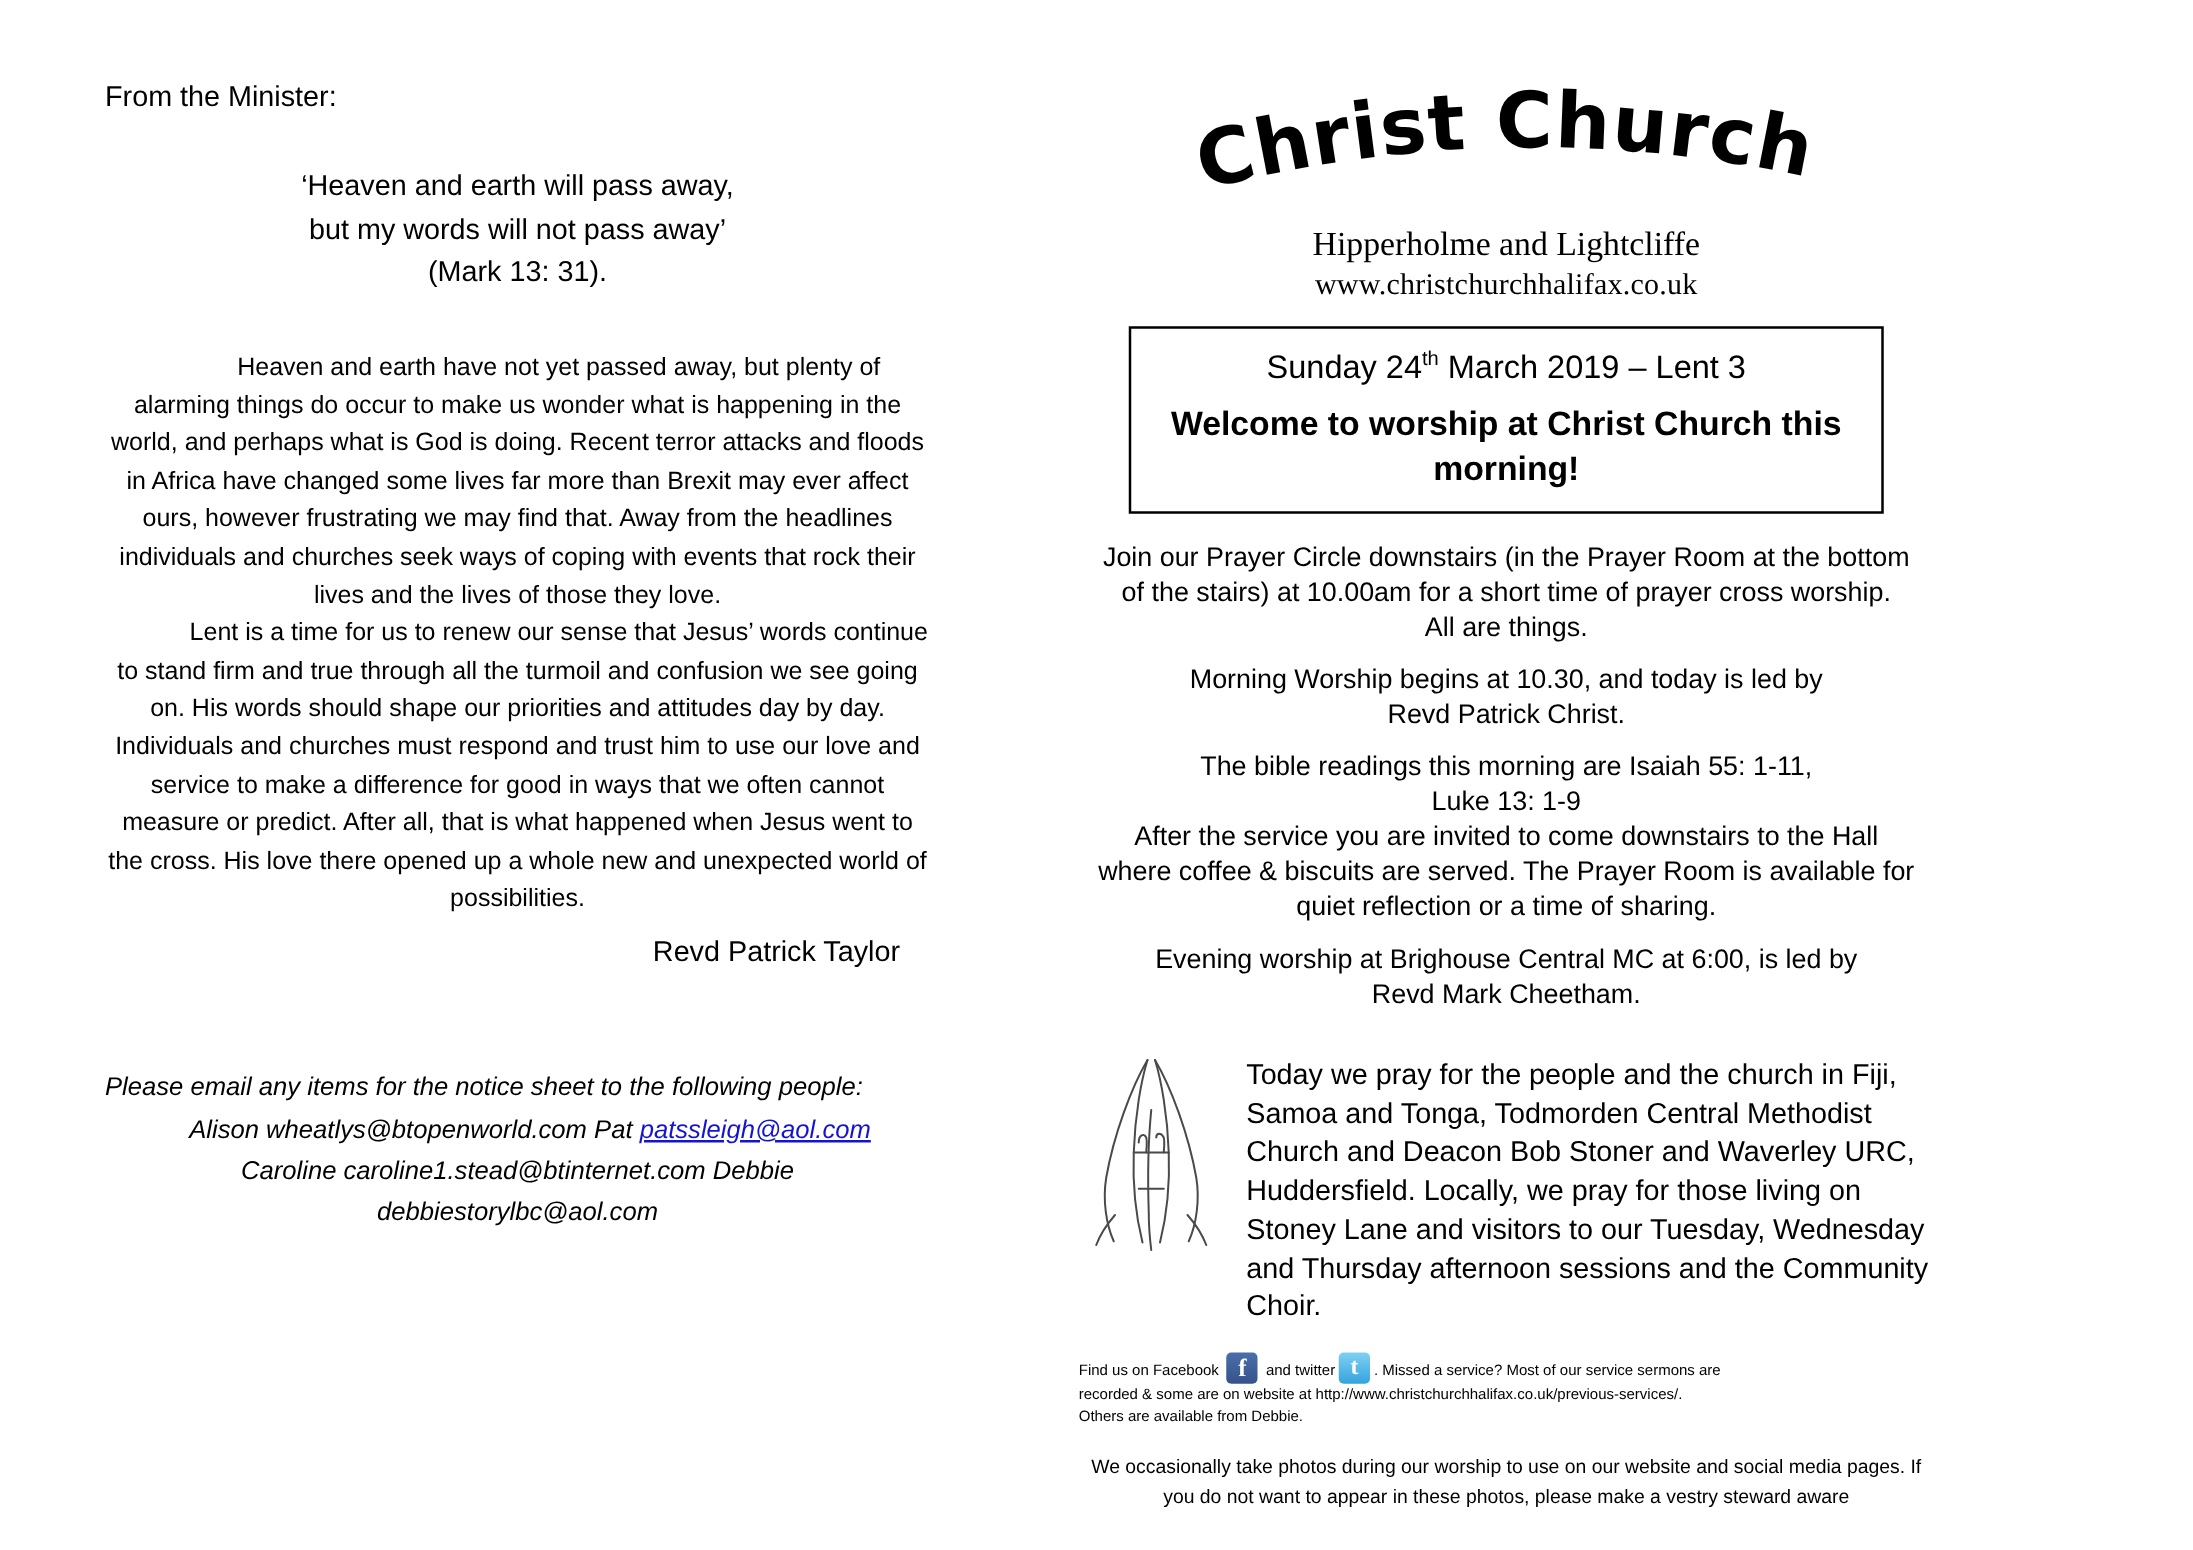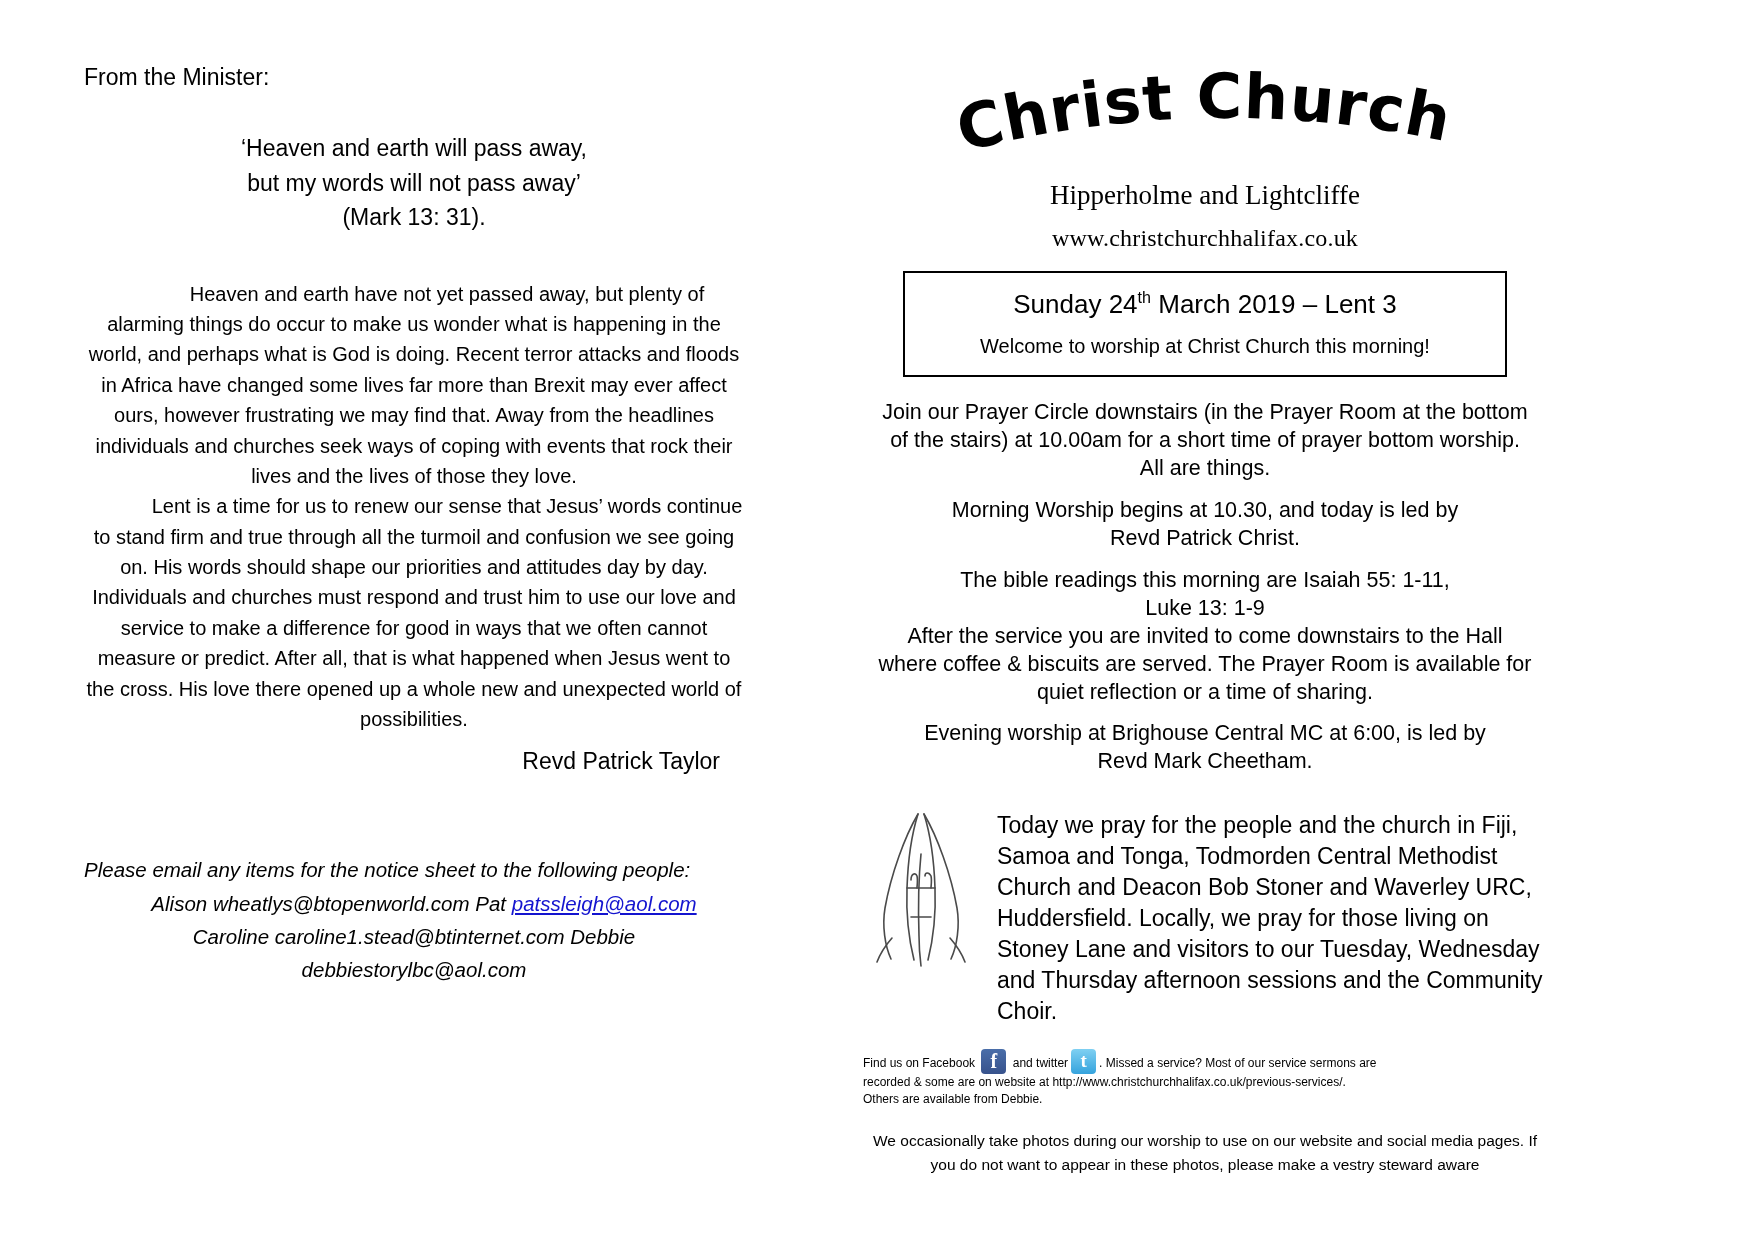--- a/index.html
+++ b/index.html
@@ -111,21 +111,21 @@
     font-family: "Liberation Serif", serif;
     font-size: 27px;
     line-height: 1.18;
     margin-top: 4px;
   }
   .logo-url {
     text-align: center;
     font-family: "Liberation Serif", serif;
     font-size: 24px;
     line-height: 1.2;
-    margin-top: 12px;
+    margin-top: 2px;
     letter-spacing: 0.2px;
   }
 
   
   .title-box {
     border: 2.5px solid #000;
     margin: 18px auto 0 auto;
     width: 604px;
     box-sizing: border-box;
     padding: 14px 8px 16px 8px;
@@ -135,22 +135,22 @@
     font-weight: normal;
     font-size: 26px;
     line-height: 1.3;
     margin-bottom: 12px;
   }
   .title-line-1 sup {
     font-size: 0.62em;
     vertical-align: super;
   }
   .title-line-2 {
-    font-weight: normal;
-    font-size: 20px;
+    font-weight: bold;
+    font-size: 27px;
     line-height: 1.3;
   }
 
   
   .service-block {
     margin-top: 22px;
     text-align: center;
     font-size: 21.5px;
     line-height: 1.30;
   }
@@ -296,21 +296,21 @@
     <div class="title-box">
       <div class="title-line-1">
         <span>Sunday 24</span><sup>th</sup><span> March 2019 – Lent 3</span>
       </div>
       <div class="title-line-2">Welcome to worship at Christ Church this morning!</div>
     </div>
 
     <div class="service-block">
       <p>
         <span class="wide">Join our Prayer Circle downstairs (in the Prayer Room at the bottom</span><br>
-        <span>of the stairs) at 10.00am for a short time of prayer bottom worship.</span><br>
+        <span>of the stairs) at 10.00am for a short time of prayer cross worship.</span><br>
         <span>All are things.</span>
       </p>
       <p>
         <span>Morning Worship begins at 10.30, and today is led by</span><br>
         <span>Revd Patrick Christ.</span>
       </p>
       <p class="tight">
         <span>The bible readings this morning are Isaiah 55: 1-11,</span><br>
         <span>Luke 13: 1-9</span>
       </p>

